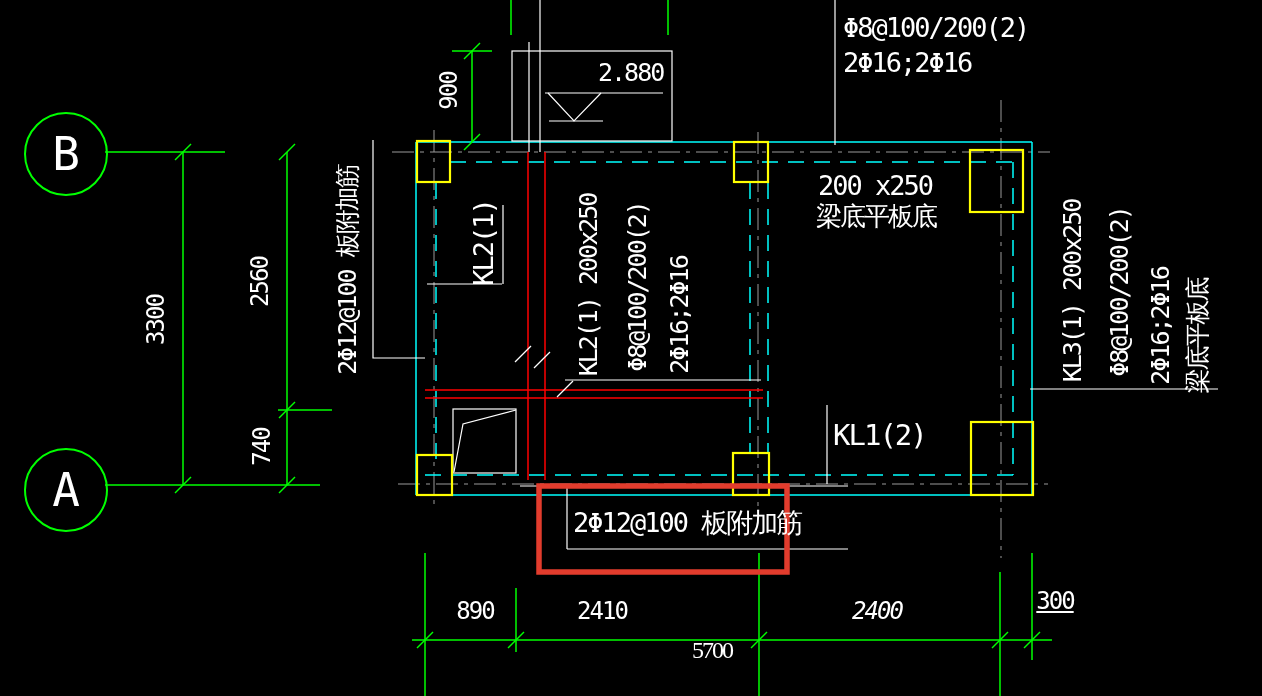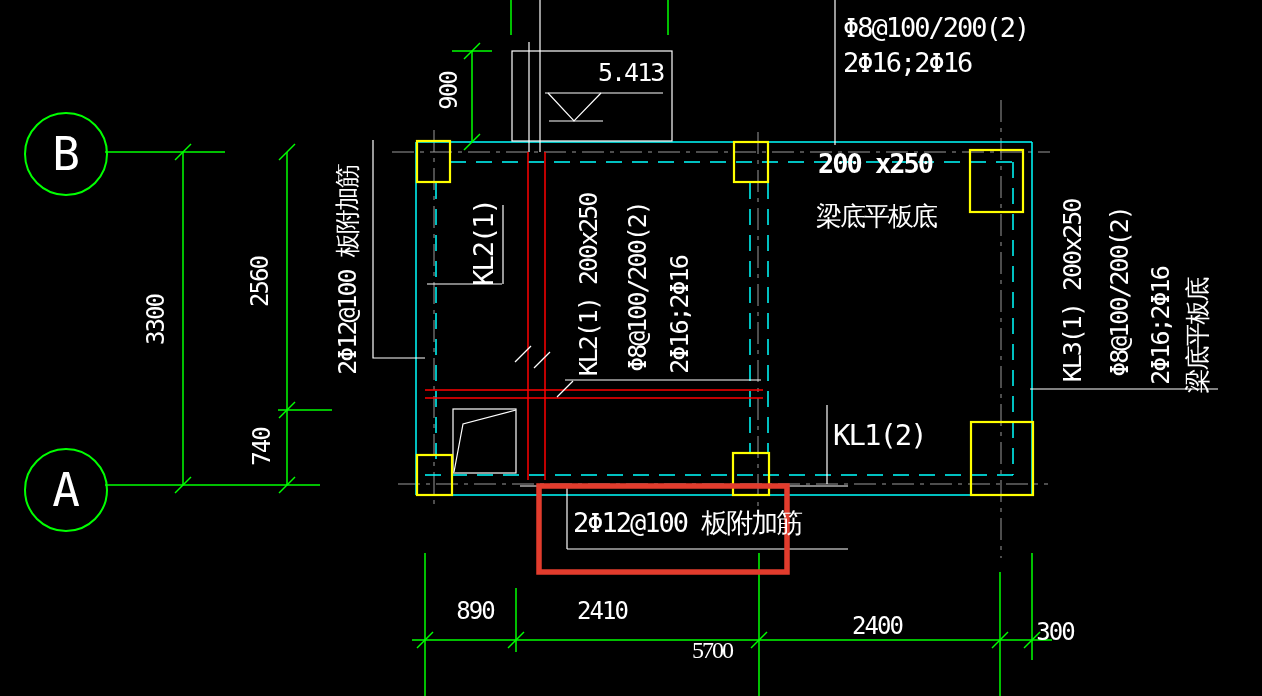--- a/index.html
+++ b/index.html
@@ -132,45 +132,45 @@
   <div class="bubble" style="left:24px; top:112px;">
     <span>B</span>
   </div>
   <div class="bubble" style="left:24px; top:448px;">
     <span>A</span>
   </div>
 
   <div class="lbl fs27" style="left:843px; top:14px;">Φ8@100/200(2)</div>
   <div class="lbl fs27" style="left:843px; top:49px;">2Φ16;2Φ16</div>
 
-  <div class="lbl fs25" style="left:598px; top:60px;">5.413</div>
+  <div class="lbl fs25" style="left:598px; top:60px;">2.880</div>
 
   <div class="lbl fs24 rot" style="left:449px; top:91px;">900</div>
   <div class="lbl fs24 rot" style="left:156px; top:320px;">3300</div>
   <div class="lbl fs24 rot" style="left:260px; top:282px;">2560</div>
   <div class="lbl fs24 rot" style="left:262px; top:447px;">740</div>
 
   <div class="lbl fs25 rot" style="left:347px; top:270px;">2Φ12@100 板附加筋</div>
 
   <div class="lbl fs27 rot" style="left:483px; top:243px;">KL2(1)</div>
   <div class="lbl fs25 rot" style="left:588px; top:285px;">KL2(1) 200x250</div>
   <div class="lbl fs25 rot" style="left:637px; top:287px;">Φ8@100/200(2)</div>
   <div class="lbl fs25 rot" style="left:679px; top:315px;">2Φ16;2Φ16</div>
 
-  <div class="lbl fs27" style="left:818px; top:150px;font-weight:bold;">200 x250</div>
+  <div class="lbl fs27" style="left:818px; top:172px;">200 x250</div>
   <div class="lbl fs26" style="left:816px; top:203px;">梁底平板底</div>
 
   <div class="lbl fs29" style="left:833px; top:421px;">KL1(2)</div>
 
   <div class="lbl fs25 rot" style="left:1072px; top:291px;">KL3(1) 200x250</div>
   <div class="lbl fs25 rot" style="left:1119px; top:292px;">Φ8@100/200(2)</div>
   <div class="lbl fs25 rot" style="left:1160px; top:326px;">2Φ16;2Φ16</div>
   <div class="lbl fs25 rot" style="left:1197px; top:336px;">梁底平板底</div>
 
   <div class="lbl fs27" style="left:573px; top:509px;">2Φ12@100 板附加筋</div>
 
   <div class="lbl fs24 ctr" style="left:467px; top:599px;margin-left:8px;">890</div>
   <div class="lbl fs24 ctr" style="left:602px; top:599px;">2410</div>
-  <div class="lbl fs24 ctr" style="left:877px; top:614px;">2400</div>
-  <div class="lbl fs24 ctr" style="left:1055px; top:620px;">300</div>
+  <div class="lbl fs24 ctr" style="left:877px; top:599px;font-style:italic;">2400</div>
+  <div class="lbl fs24 ctr" style="left:1055px; top:589px;text-decoration:underline;">300</div>
   <div class="lbl fs24 ctr" style="left:712px; top:638px;font-family:Liberation Serif, serif;">5700</div>
 
 </div>
 
 </body></html>

